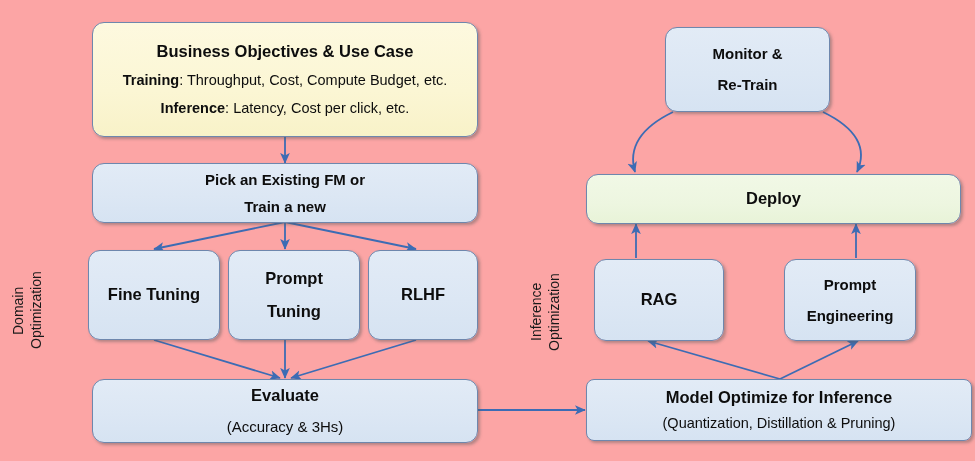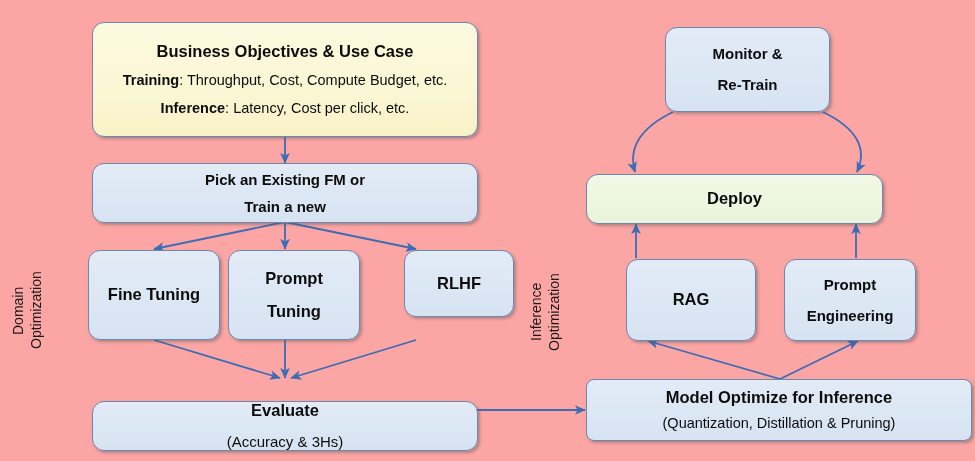--- a/index.html
+++ b/index.html
@@ -123,44 +123,44 @@
   <div class="node blue" style="left:92px; top:163px; width:386px; height:60px;">
     <span class="ln b t15">Pick an Existing FM or</span>
     <span class="ln b t15 gap-b">Train a new</span>
   </div>
 
   <div class="node blue" style="left:228px; top:250px; width:132px; height:90px;">
     <span class="ln b t16">Prompt</span>
     <span class="ln b t16 gap-c">Tuning</span>
   </div>
 
-  <div class="node blue" style="left:368px; top:250px; width:110px; height:67px;margin-left:36px;">
+  <div class="node blue" style="left:368px; top:250px; width:110px; height:90px;">
     <span class="ln b t16">RLHF</span>
   </div>
 
-  <div class="node blue" style="left:92px; top:401px; width:386px; height:50px;gap:6px;">
+  <div class="node blue" style="left:92px; top:379px; width:386px; height:64px;gap:6px;">
     <span class="ln b t16">Evaluate</span>
     <span class="ln t15 gap-d">(Accuracy &amp; 3Hs)</span>
   </div>
 
   <div class="side-label" style="left:10px; top:248px; height:125px;">
     <span class="sl-line">Domain</span>
     <span class="sl-line">Optimization</span>
   </div>
 
   <div class="node blue" style="left:665px; top:27px; width:165px; height:85px;text-align:right;">
     <span class="ln b t15">Monitor &amp;</span>
     <span class="ln b t15 gap-c">Re-Train</span>
   </div>
 
-  <div class="node green" style="left:586px; top:174px; width:297px; height:50px;">
+  <div class="node green" style="left:586px; top:174px; width:375px; height:50px;">
     <span class="ln b t16">Deploy</span>
   </div>
 
-  <div class="node blue" style="left:594px; top:259px; width:130px; height:82px;margin-left:32px;">
+  <div class="node blue" style="left:594px; top:259px; width:130px; height:82px;">
     <span class="ln b t16">RAG</span>
   </div>
 
   <div class="node blue" style="left:784px; top:259px; width:132px; height:82px;">
     <span class="ln b t15">Prompt</span>
     <span class="ln b t15 gap-c">Engineering</span>
   </div>
 
   <div class="node blue" style="left:586px; top:379px; width:386px; height:62px;border-radius:8px;">
     <span class="ln b t16">Model Optimize for Inference</span>

